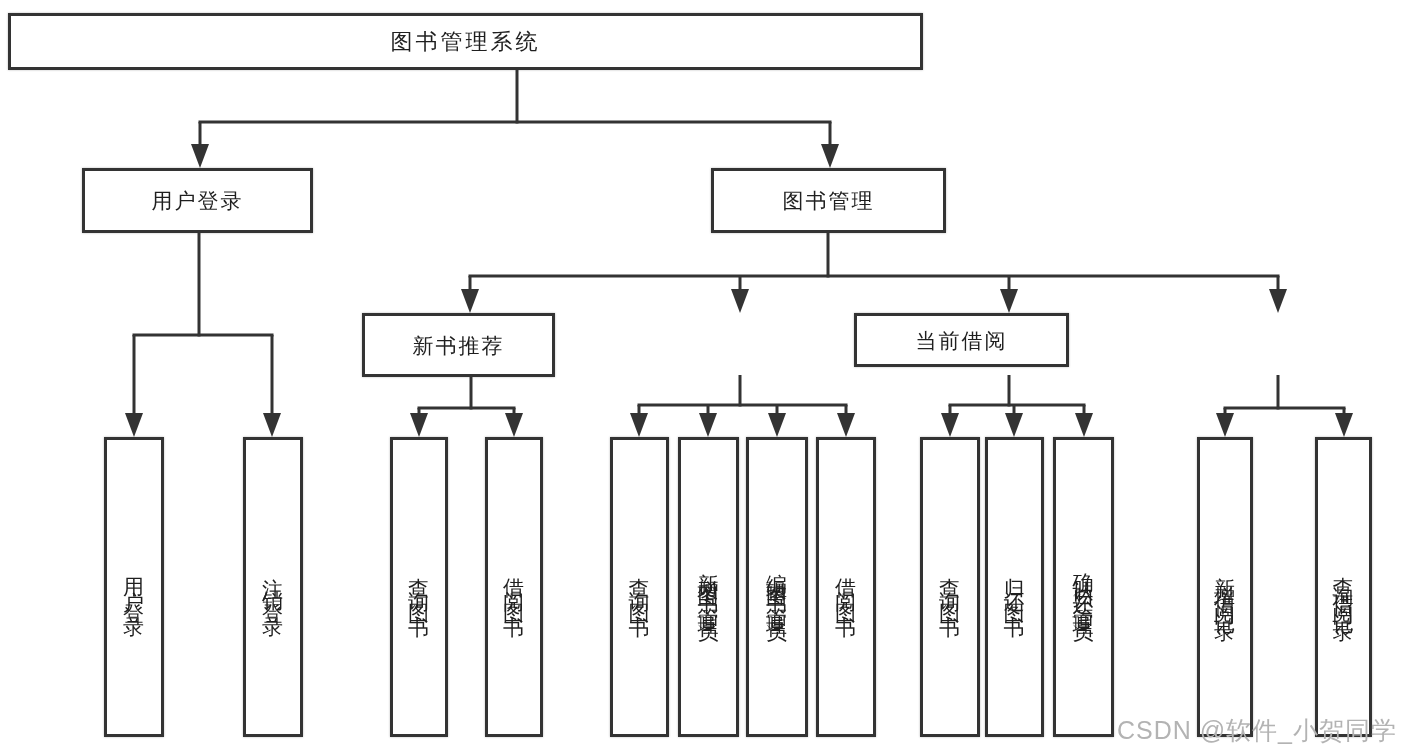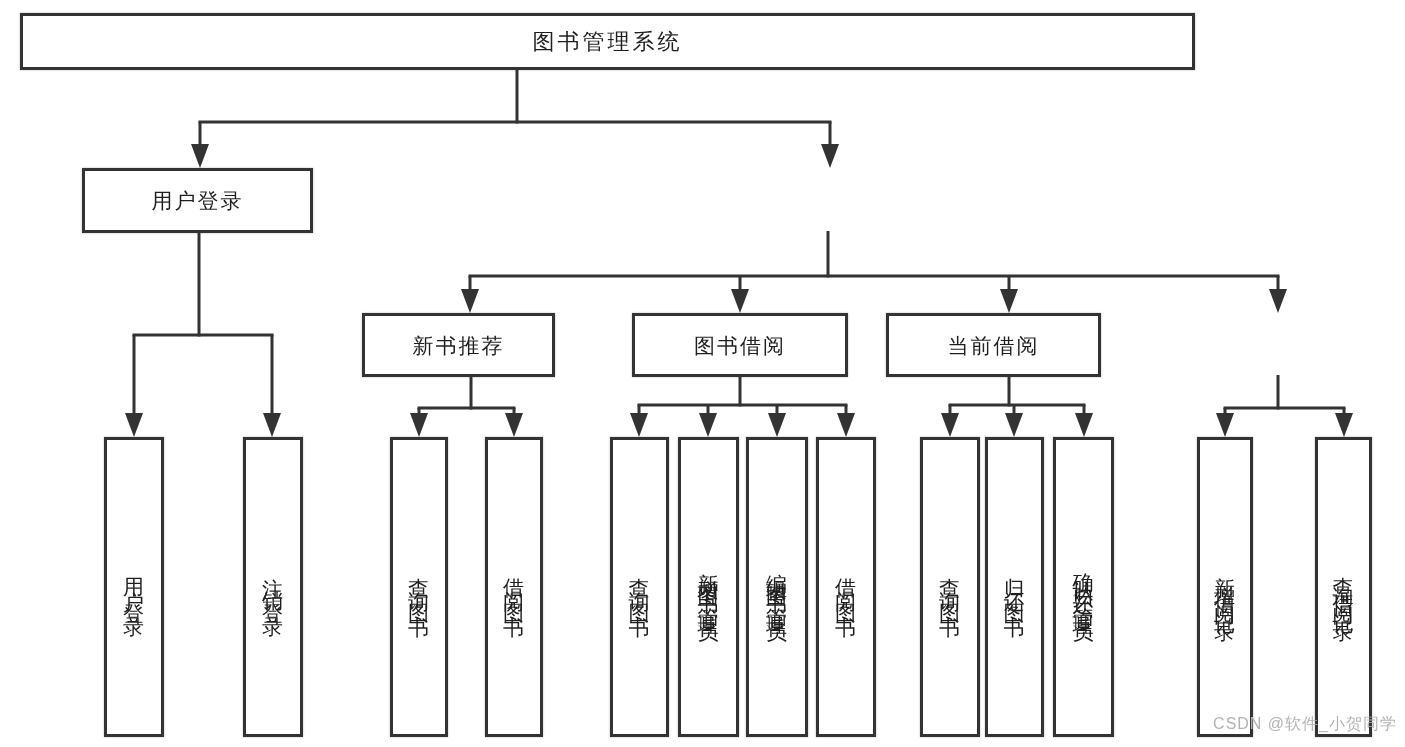--- a/index.html
+++ b/index.html
@@ -39,21 +39,21 @@
     text-orientation:mixed;
     font-size:21px;
     line-height:1;
   }
   .sp-l .vtext{letter-spacing:13px;}
   .sp-m .vtext{letter-spacing:9px;}
   .sp-s .vtext{letter-spacing:7px;}
   .watermark{
     position:absolute;
     right:8px;top:714px;
-    font-size:16px;
+    font-size:25px;
     color:var(--watermark);
     letter-spacing:1px;
     z-index:3;
     white-space:nowrap;
   }
 </style>
 </head>
 <body>
 
 <div class="canvas">
@@ -120,35 +120,35 @@
     <g>
       <line x1="1278" y1="375" x2="1278" y2="409.5"></line>
       <line x1="1223.5" y1="408" x2="1345.5" y2="408"></line>
       <line x1="1225" y1="408" x2="1225" y2="416"></line>
       <polygon points="1216,413 1234,413 1225,437" stroke="none"></polygon>
       <line x1="1344" y1="408" x2="1344" y2="416"></line>
       <polygon points="1335,413 1353,413 1344,437" stroke="none"></polygon>
     </g>
   </svg>
 
-  <div class="box hbox root" style="left:20px;top:13px;width:1175px;height:57px">
+  <div class="box hbox root" style="left:8px;top:13px;width:915px;height:57px">
     <span>图书管理系统</span>
   </div>
 
   <div class="box hbox" style="left:82px;top:168px;width:231px;height:65px">
     <span>用户登录</span>
   </div>
+  <div class="box hbox" style="left:711px;top:168px;width:235px;height:65px">
+    <span>图书管理</span>
+  </div>
 
   <div class="box hbox" style="left:362px;top:313px;width:193px;height:64px">
     <span>新书推荐</span>
   </div>
-  <div class="box hbox" style="left:632px;top:313px;width:216px;height:64px">
-    <span>图书借阅</span>
-  </div>
-  <div class="box hbox" style="left:886px;top:313px;width:215px;height:64px">
+  <div class="box hbox" style="left:854px;top:313px;width:215px;height:54px">
     <span>当前借阅</span>
   </div>
 
   <div class="box leaf sp-l" style="left:104px;top:437px;width:60px;height:300px">
     <span class="vtext">用户登录</span>
   </div>
   <div class="box leaf sp-l" style="left:243px;top:437px;width:60px;height:300px">
     <span class="vtext">注销登录</span>
   </div>
 

